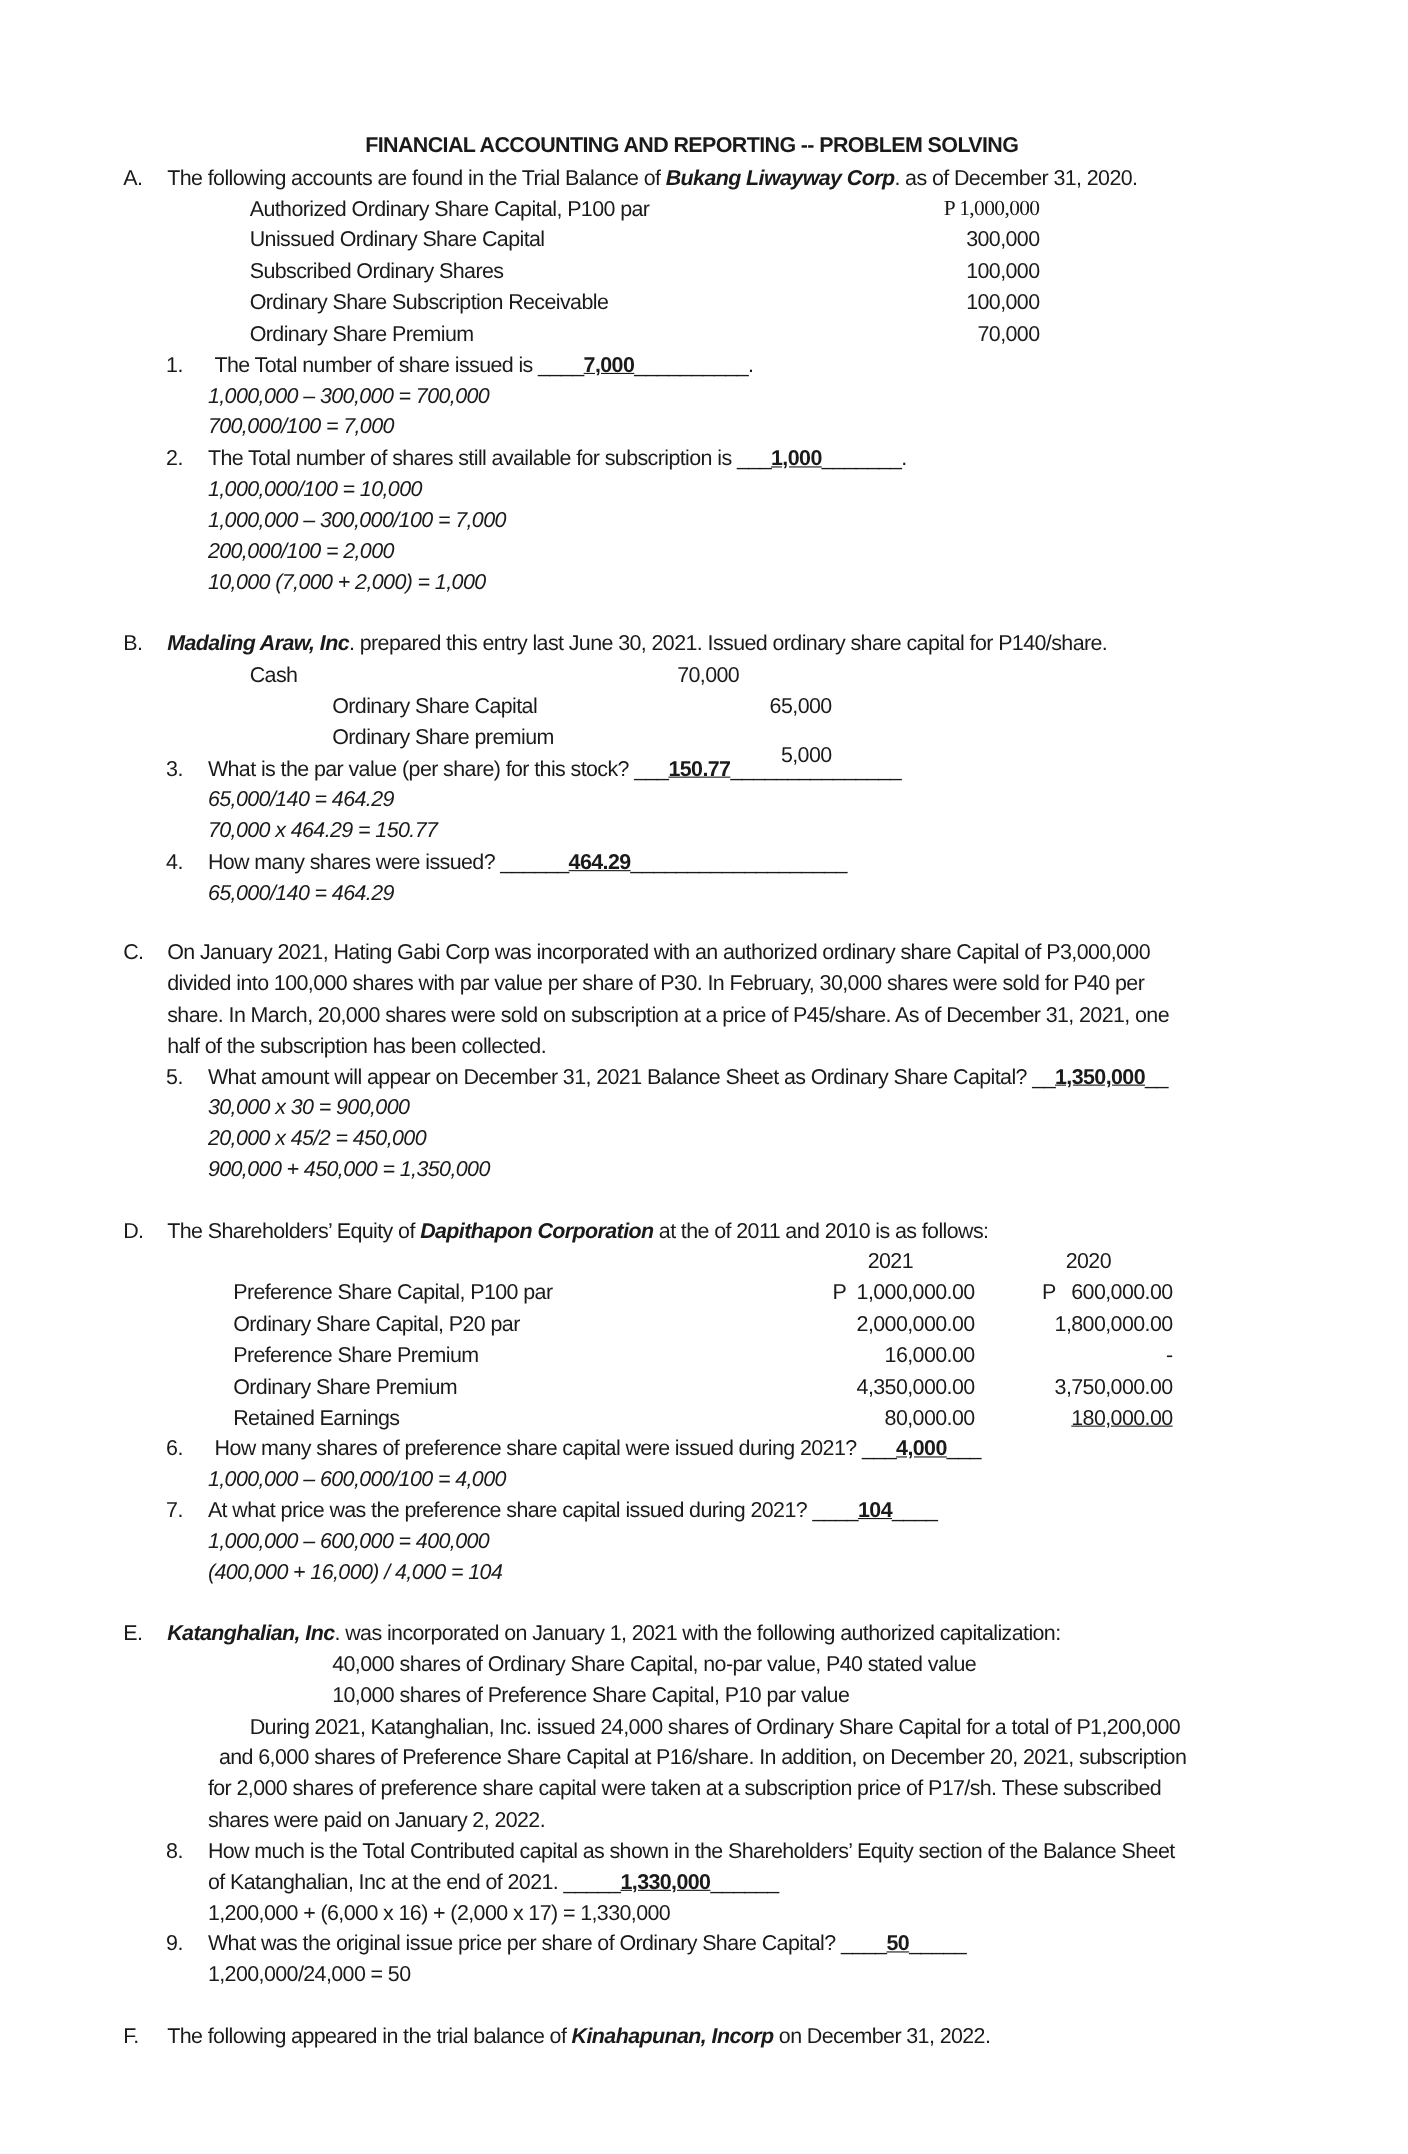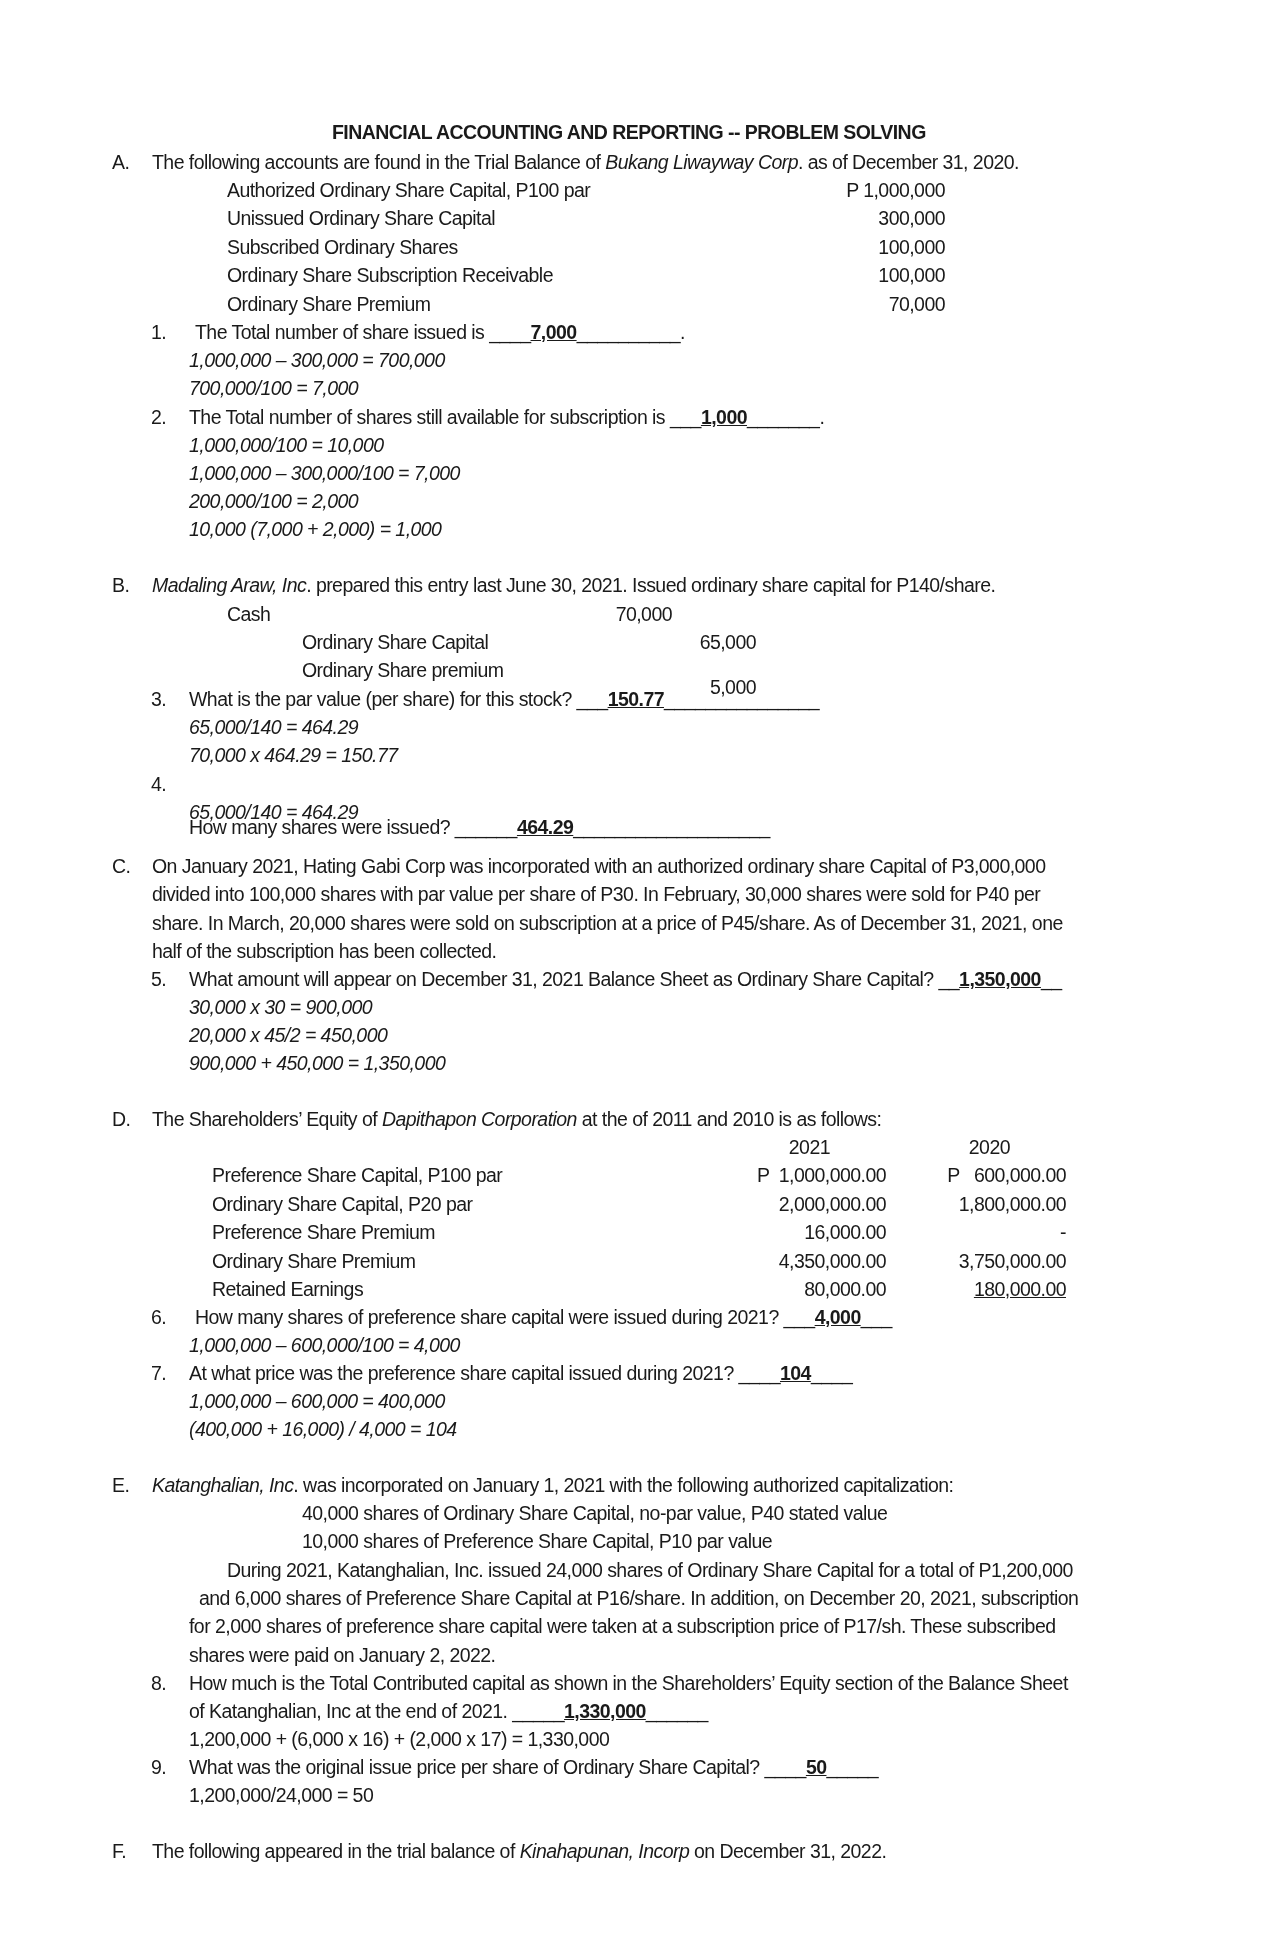--- a/index.html
+++ b/index.html
@@ -1,36 +1,36 @@
 <!DOCTYPE html>
 <html><head>
 <meta charset="utf-8">
 <style>
   html, body { margin: 0; padding: 0; background: #ffffff; }
   body { width: 1280px; height: 1958px; position: relative; overflow: hidden;
          font-family: "Liberation Sans", sans-serif; color: #1a1a1a; }
   .ln { position: absolute; white-space: nowrap; font-size: 19.5px; line-height: 26px;
         letter-spacing: -0.55px; transform-origin: left top; }
   .it { font-style: italic; }
-  .bi { font-weight: normal; font-style: italic; }
+  .bi { font-weight: bold; font-style: italic; }
   .ans { font-weight: bold; text-decoration: underline; }
   .r { text-align: right; }
   .title { font-weight: bold; }
   .blank { letter-spacing: -0.5px; }
 </style>
 </head>
 <body>
 
 <div class="ln title" style="left:332px;top:119px;">FINANCIAL ACCOUNTING AND REPORTING -- PROBLEM SOLVING</div>
 
 <div class="ln" style="left:112px;top:149px;">A.</div>
 <div class="ln" style="left:152px;top:149px;"><span>The following accounts are found in the Trial Balance of </span><span class="bi">Bukang Liwayway  Corp</span><span>. as of December 31, 2020.</span></div>
 
 <div class="ln" style="left:227px;top:177px;">Authorized Ordinary Share Capital, P100 par</div>
-<div class="ln r" style="left:700px;width:245px;top:177px;">P 1,000,000</div>
+<div class="ln r" style="left:700px;width:245px;top:177px;font-family:Liberation Serif, serif;">P 1,000,000</div>
 <div class="ln" style="left:227px;top:205px;">Unissued Ordinary Share Capital</div>
 <div class="ln r" style="left:700px;width:245px;top:205px;">300,000</div>
 <div class="ln" style="left:227px;top:234px;">Subscribed Ordinary Shares</div>
 <div class="ln r" style="left:700px;width:245px;top:234px;">100,000</div>
 <div class="ln" style="left:227px;top:262px;">Ordinary Share Subscription Receivable</div>
 <div class="ln r" style="left:700px;width:245px;top:262px;">100,000</div>
 <div class="ln" style="left:227px;top:291px;">Ordinary Share Premium</div>
 <div class="ln r" style="left:700px;width:245px;top:291px;">70,000</div>
 
 <div class="ln" style="left:151px;top:319px;">1.</div>
@@ -54,21 +54,21 @@
 <div class="ln r" style="left:640px;width:116px;top:629px;">65,000</div>
 <div class="ln" style="left:302px;top:657px;">Ordinary Share premium</div>
 <div class="ln r" style="left:640px;width:116px;top:657px;margin-top:17px;">5,000</div>
 
 <div class="ln" style="left:151px;top:686px;">3.</div>
 <div class="ln" style="left:189px;top:686px;"><span>What is the par value (per share) for this stock? </span><span class="blank">___</span><span class="ans">150.77</span><span class="blank">_______________</span></div>
 <div class="ln it" style="left:189px;top:714px;">65,000/140 = 464.29</div>
 <div class="ln it" style="left:189px;top:742px;">70,000 x 464.29 = 150.77</div>
 
 <div class="ln" style="left:151px;top:771px;">4.</div>
-<div class="ln" style="left:189px;top:771px;margin-top:43px;"><span>How many shares were issued? </span><span class="blank">______</span><span class="ans">464.29</span><span class="blank">___________________</span></div>
+<div class="ln" style="left:189px;top:771px;"><span>How many shares were issued? </span><span class="blank">______</span><span class="ans">464.29</span><span class="blank">___________________</span></div>
 <div class="ln it" style="left:189px;top:799px;">65,000/140 = 464.29</div>
 
 <div class="ln" style="left:112px;top:853px;">C.</div>
 <div class="ln" style="left:152px;top:853px;">On January 2021, Hating Gabi Corp was incorporated with an authorized ordinary share Capital of P3,000,000</div>
 <div class="ln" style="left:152px;top:881px;">divided into 100,000 shares with par value per share of P30.  In February, 30,000 shares were sold for P40 per</div>
 <div class="ln" style="left:152px;top:910px;">share.  In March, 20,000 shares were sold on subscription at a price of P45/share.  As of December 31, 2021, one</div>
 <div class="ln" style="left:152px;top:938px;">half of the subscription has been collected.</div>
 
 <div class="ln" style="left:151px;top:966px;">5.</div>
 <div class="ln" style="left:189px;top:966px;"><span>What amount will appear on December 31, 2021 Balance Sheet as Ordinary Share Capital? </span><span class="blank">__</span><span class="ans">1,350,000</span><span class="blank">__</span></div>

